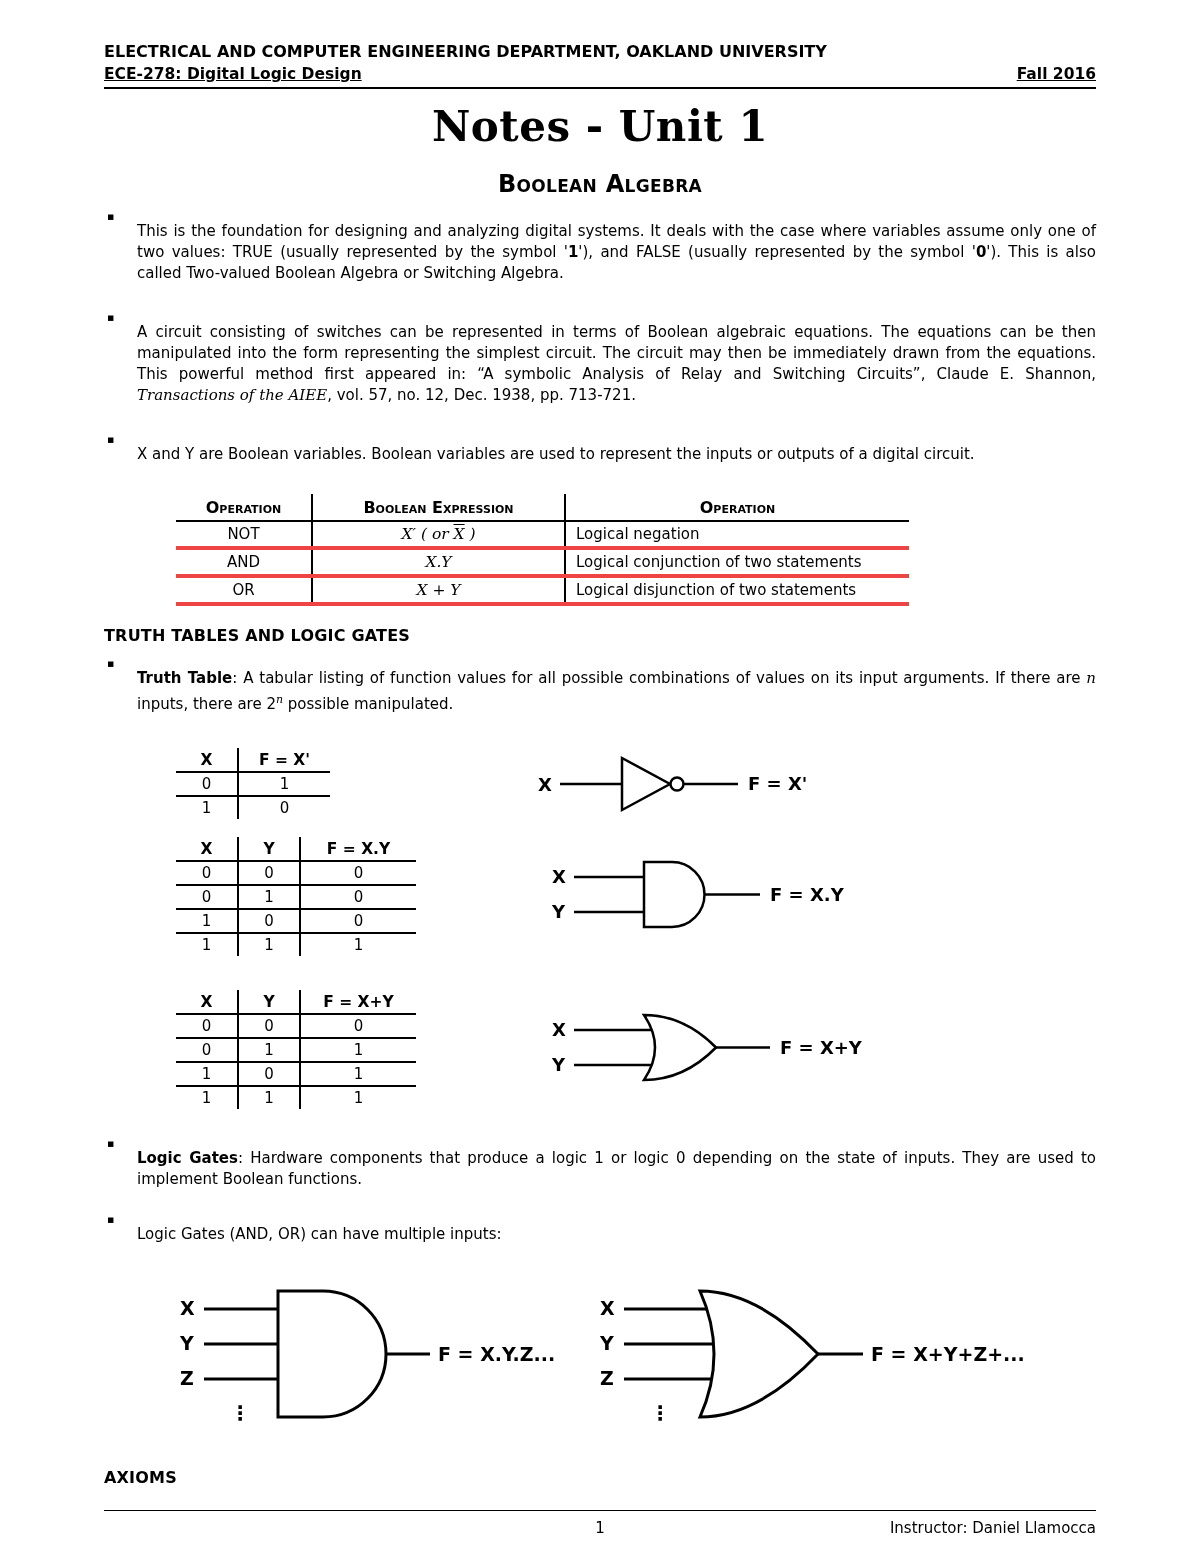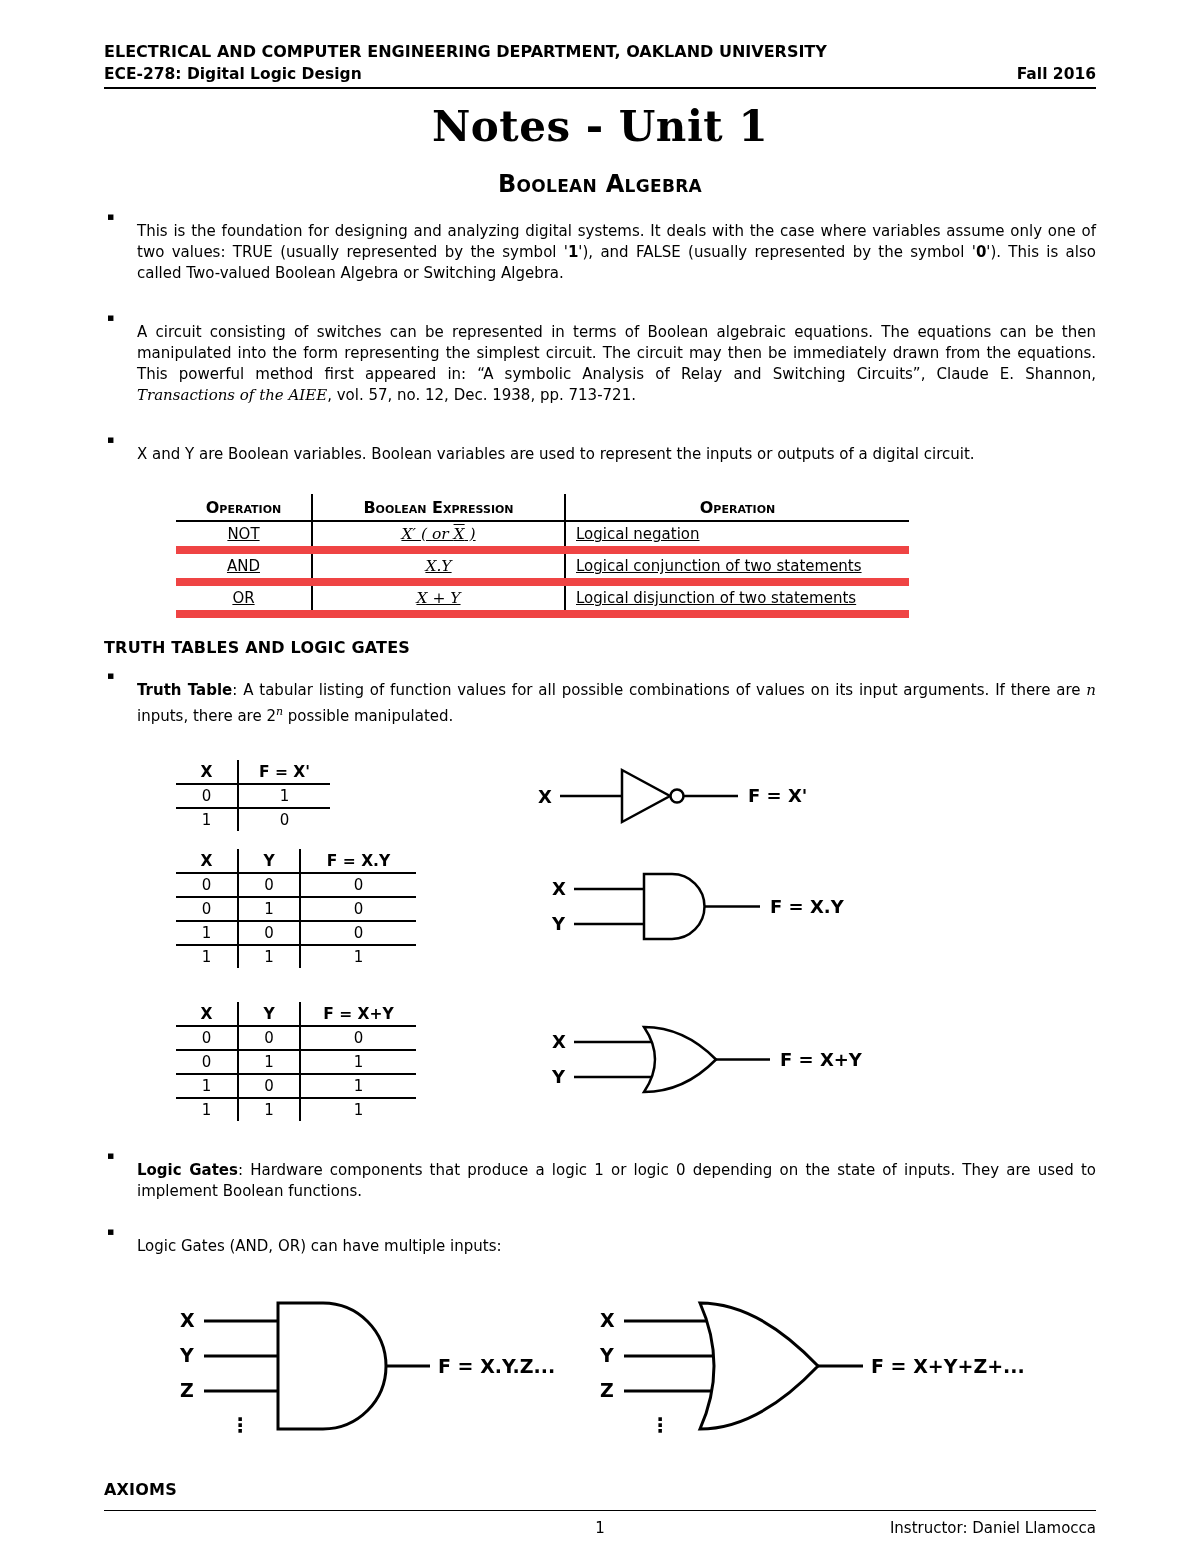--- a/index.html
+++ b/index.html
@@ -2,21 +2,21 @@
 <html><head>
 <meta charset="utf-8">
 <style>
   html, body { margin:0; padding:0; background:#fff; }
   body { width:1200px; font-family:"DejaVu Sans","Liberation Sans",sans-serif; color:#000; }
   .page { position:relative; width:1200px; height:1553px; background:#fff;
           padding:34px 104px 0 104px; box-sizing:border-box; overflow:hidden; }
 
   
   .hdr-line1 { font-weight:bold; font-size:16px; line-height:20px;margin-top:8px; }
-  .hdr-line2 { display:flex; justify-content:space-between; font-weight:bold; font-size:15.5px; line-height:20px; margin-top:2px; }
+  .hdr-line2 { display:flex; justify-content:space-between; font-weight:bold; font-size:15.5px; line-height:20px; margin-top:2px;text-decoration:underline; }
   .hdr-rule  { border-top:2.5px solid #000; margin-top:3px; }
 
   
   .doc-title { font-family:"DejaVu Serif","Liberation Serif",serif; font-weight:bold;
                font-size:42px; line-height:1.12; text-align:center; margin-top:14px; letter-spacing:.5px; }
   .section-title { font-family:"DejaVu Serif","Liberation Serif",serif; font-weight:normal;
                font-variant:small-caps; font-size:26px; margin-top:24px; letter-spacing:.5px; }
   .subsection { font-variant:small-caps; font-weight:bold; font-size:24px; margin-top:20px; letter-spacing:.3px;text-align:center; }
   .heading { font-size:16px; font-weight:bold; margin-top:20px; letter-spacing:.2px; }
 
@@ -26,21 +26,21 @@
   .bullet-text { flex:1; font-size:15px; line-height:21px; text-align:justify; }
   .bullet-text b { font-weight:bold; }
   .mvar { font-family:"DejaVu Serif","Liberation Serif",serif; font-style:italic; }
   sup.mvar { font-size:11px; }
 
   
   table { border-collapse:collapse; }
   .ops-table { margin:14px 0 0 72px; }
   .ops-table th { font-variant:small-caps; font-size:16px; font-weight:bold; text-align:center;
                   border-bottom:2px solid #000; padding:1px 10px; height:24px; }
-  .ops-table td { font-size:15px; border-bottom:8px solid #ef4444; padding:1px 10px; height:22px;text-decoration:underline; }
+  .ops-table td { font-size:15px; border-bottom:4px solid #ef4444; padding:1px 10px; height:22px; }
   .ops-table th + th, .ops-table td + td { border-left:2px solid #000; }
   .ops-table .c { text-align:center; }
   .ops-table .expr { font-family:"DejaVu Serif","Liberation Serif",serif; font-style:italic; text-align:center; font-size:15.5px; }
   .ov { text-decoration:overline; }
 
   .tt { margin-left:72px; }
   .tt th { font-weight:bold; font-size:15.5px; border-bottom:2px solid #000; text-align:center; height:23px; padding:0 10px; }
   .tt td { font-size:15px; border-bottom:2px solid #000; text-align:center; height:22px; padding:0 10px; }
   .tt tr:last-child td { border-bottom:none; }
   .tt th + th, .tt td + td { border-left:2px solid #000; }

